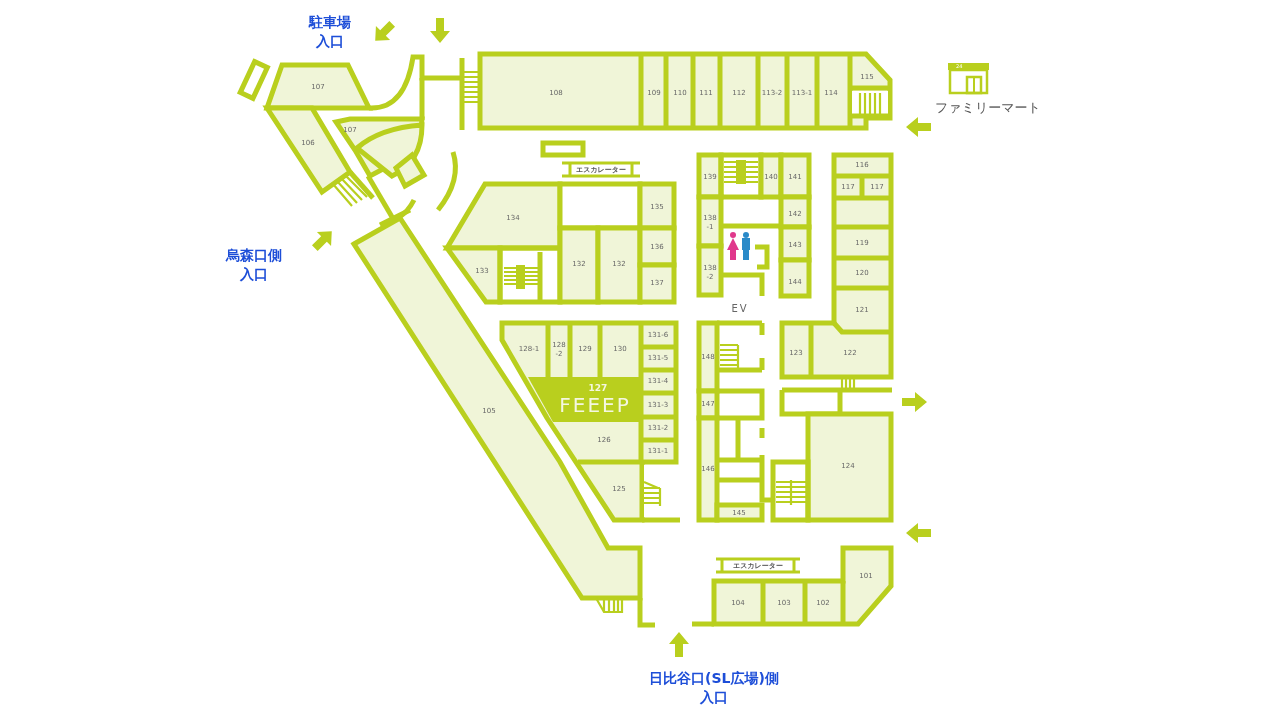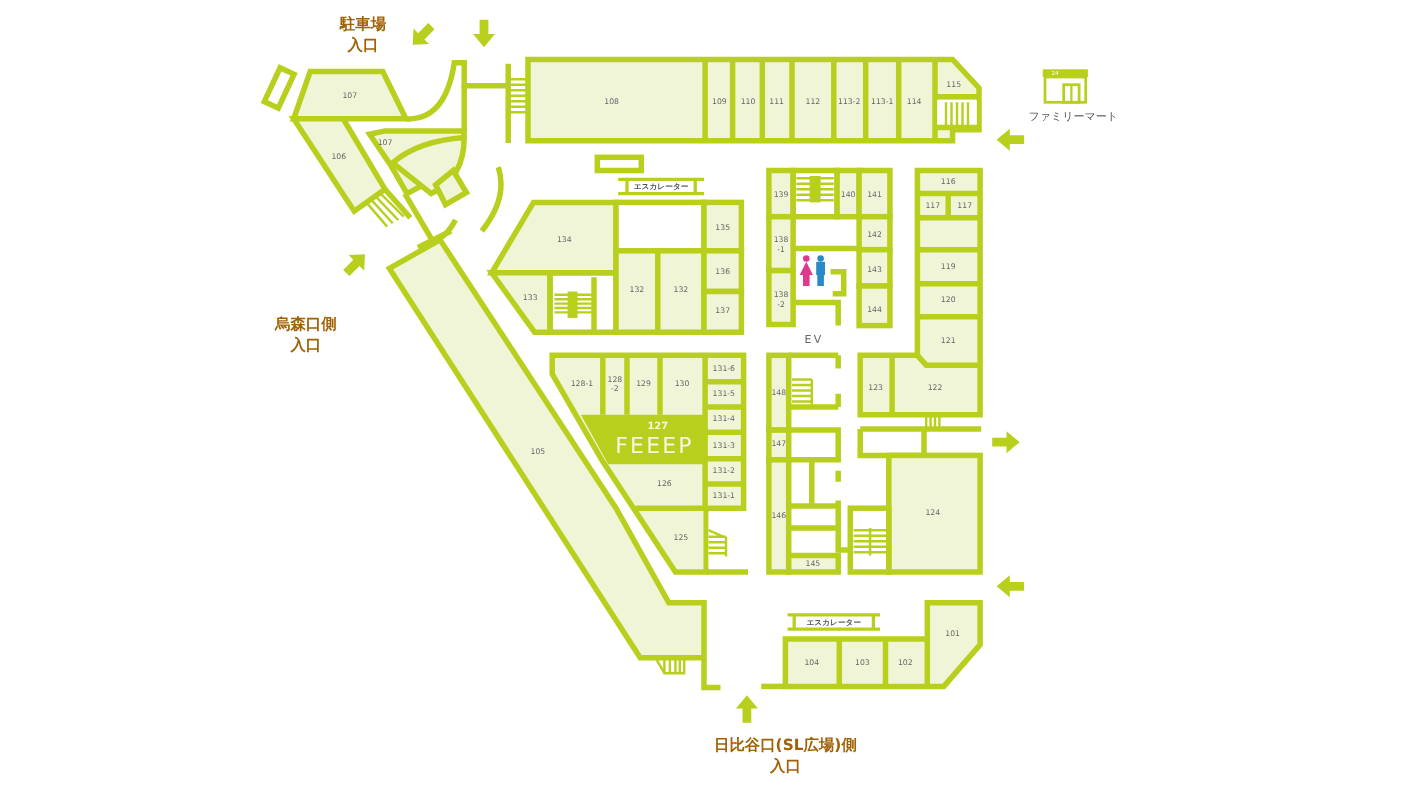--- a/index.html
+++ b/index.html
@@ -5,22 +5,22 @@
   html, body { margin:0; padding:0; background:#ffffff; }
   body { width:1280px; height:720px; position:relative; overflow:hidden; font-family:"DejaVu Sans", sans-serif; }
   #map { position:absolute; left:0; top:0; width:1280px; height:720px; }
   .wall { fill:#f0f5d8; stroke:#b9cf1e; stroke-width:5; stroke-linejoin:miter; }
   .wallnofill { fill:none; stroke:#b9cf1e; stroke-width:5; }
   .line { stroke:#b9cf1e; stroke-width:5; fill:none; }
   .stair { stroke:#b9cf1e; stroke-width:2.2; fill:none; }
   .solid { fill:#b9cf1e; }
   .room-label { font-size:7px; fill:#666; text-anchor:middle; dominant-baseline:middle; font-family:"DejaVu Sans", sans-serif; }
   .esc-label { font-size:7px; fill:#555; text-anchor:middle; dominant-baseline:middle; font-weight:bold; }
-  .entrance { position:absolute; color:#a16207; font-weight:bold; font-size:14px; text-align:center; line-height:19px; font-family:"DejaVu Sans", sans-serif; }
-  .famima { position:absolute; font-size:10px; color:#555; font-family:"DejaVu Sans", sans-serif; }
+  .entrance { position:absolute; color:#1d4ed8; font-weight:bold; font-size:14px; text-align:center; line-height:19px; font-family:"DejaVu Sans", sans-serif; }
+  .famima { position:absolute; font-size:13px; color:#555; font-family:"DejaVu Sans", sans-serif; }
   .ev { font-size:10px; fill:#666; letter-spacing:2px; text-anchor:middle; }
 </style>
 </head>
 <body>
 
 <svg id="map" viewBox="0 0 1280 720" xmlns="http://www.w3.org/2000/svg">
 
   <rect class="wallnofill" x="-6" y="-12" width="14" height="34" transform="translate(255,75) rotate(25)"></rect>
   <polygon class="wall" points="282,65 348,65 369,108 267,108"></polygon>
   <text class="room-label" x="318" y="87">107</text>
@@ -324,21 +324,21 @@
     <rect x="950" y="70" width="37" height="23" fill="none" stroke="#b9cf1e" stroke-width="2.5"></rect>
     <rect x="967" y="77" width="14" height="16" fill="none" stroke="#b9cf1e" stroke-width="2.5"></rect>
     <line x1="974" y1="77" x2="974" y2="93" stroke="#b9cf1e" stroke-width="2"></line>
   </g>
 </svg>
 
 <div class="entrance" style="left:298px;top:13px;width:64px;">
   <div>駐車場</div>
   <div>入口</div>
 </div>
-<div class="entrance" style="left:240px;top:246px;width:76px;margin-top:40px;">
+<div class="entrance" style="left:216px;top:246px;width:76px;">
   <div>烏森口側</div>
   <div>入口</div>
 </div>
 <div class="entrance" style="left:624px;top:669px;width:180px;">
   <div>日比谷口(SL広場)側</div>
   <div>入口</div>
 </div>
 <div class="famima" style="left:935px;top:99px;">ファミリーマート</div>
 
 </body></html>

